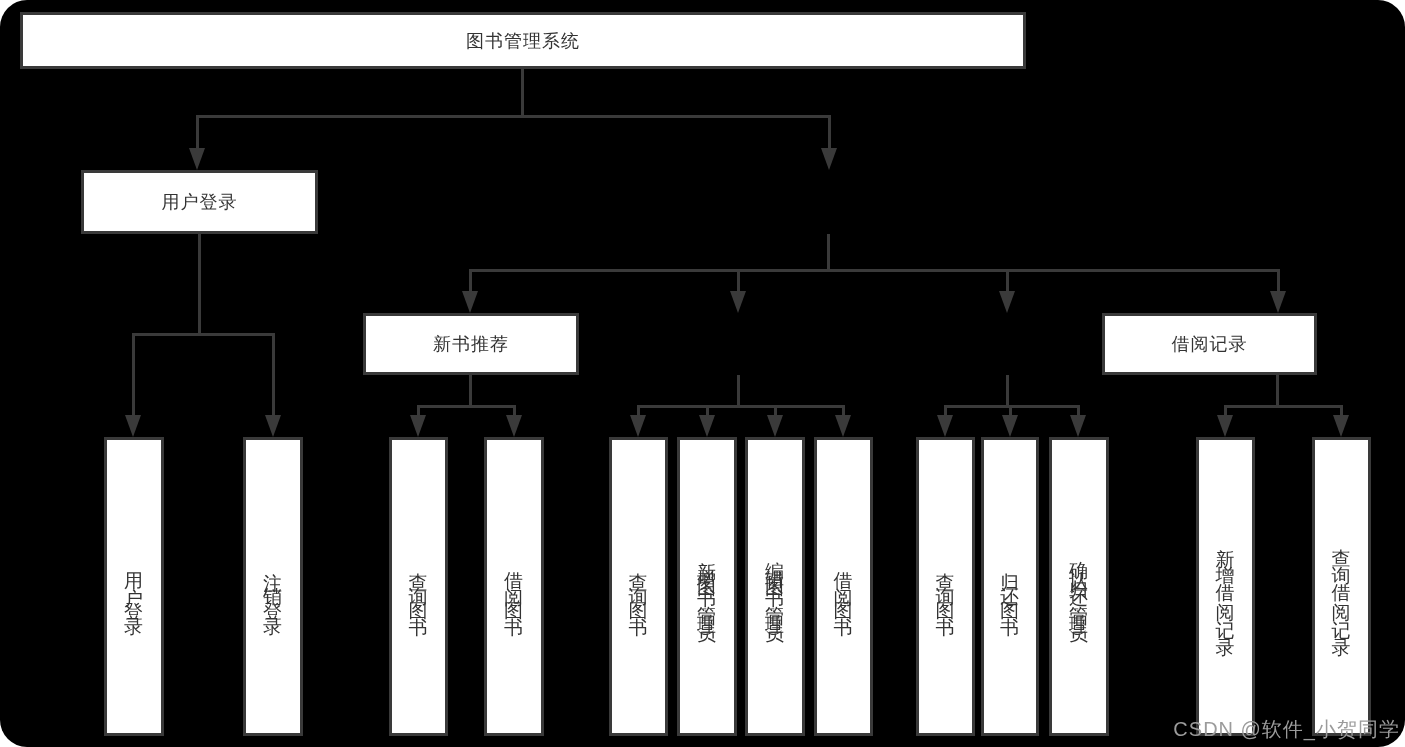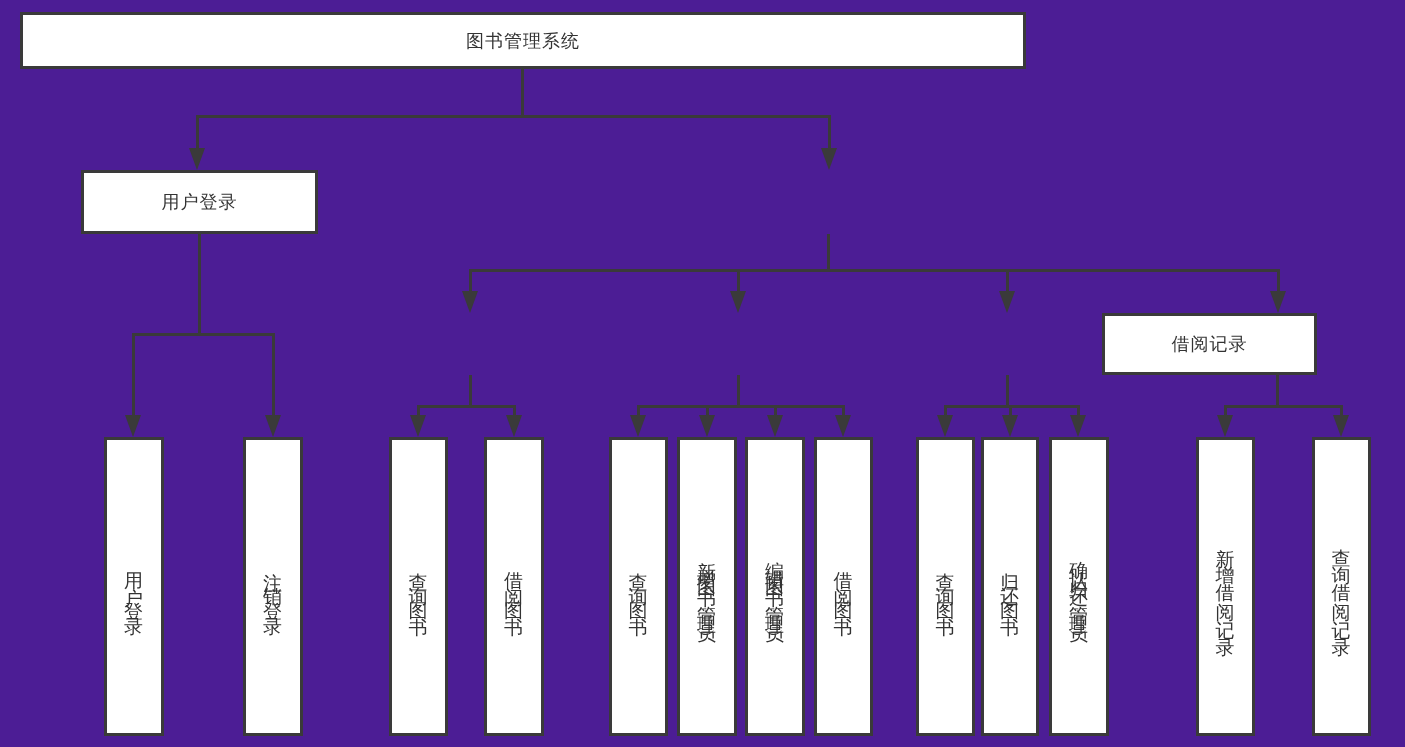--- a/index.html
+++ b/index.html
@@ -1,22 +1,23 @@
 <!DOCTYPE html>
 <html><head>
 <meta charset="utf-8">
 <style>
   html,body{margin:0;padding:0;background:#ffffff;}
   #stage{
     position:relative;
     width:1405px;height:747px;
-    background:#4c1d95;
+    background:#000000;
     font-family:"Liberation Sans","DejaVu Sans",sans-serif;
     color:#333333;
     overflow:hidden;
+    border-radius:27px;
   }
   .node{
     position:absolute;
     box-sizing:border-box;
     border:3px solid #3a3a3a;
     background:#ffffff;
     display:flex;
     align-items:center;
     justify-content:center;
     font-size:18px;
@@ -95,20 +96,23 @@
   <div class="hl" style="left:469px;top:269px;width:811px;"></div>
   <div class="vl" style="left:469px;top:269px;height:24px;"></div>
   <div class="ah" style="left:462px;top:291px;"></div>
   <div class="vl" style="left:737px;top:269px;height:24px;"></div>
   <div class="ah" style="left:730px;top:291px;"></div>
   <div class="vl" style="left:1006px;top:269px;height:24px;"></div>
   <div class="ah" style="left:999px;top:291px;"></div>
   <div class="vl" style="left:1277px;top:269px;height:24px;"></div>
   <div class="ah" style="left:1270px;top:291px;"></div>
 
+  <div class="node" style="left:363px;top:313px;width:216px;height:62px;">
+    <span>新书推荐</span>
+  </div>
   <div class="node" style="left:1102px;top:313px;width:215px;height:62px;">
     <span>借阅记录</span>
   </div>
 
   <div class="vl" style="left:469px;top:375px;height:33px;"></div>
   <div class="hl" style="left:417px;top:405px;width:99px;"></div>
   <div class="vl" style="left:417px;top:405px;height:12px;"></div>
   <div class="ah" style="left:410px;top:415px;"></div>
   <div class="vl" style="left:513px;top:405px;height:12px;"></div>
   <div class="ah" style="left:506px;top:415px;"></div>
@@ -177,14 +181,15 @@
     <span class="vtext ls-l">确认归还（管理员）</span>
   </div>
 
   <div class="leaf" style="left:1196px;width:59px;">
     <span class="vtext ls-m">新增借阅记录</span>
   </div>
   <div class="leaf" style="left:1312px;width:59px;">
     <span class="vtext ls-m">查询借阅记录</span>
   </div>
 
+  <div class="watermark">CSDN @软件_小贺同学</div>
 
 </div>
 
 </body></html>

